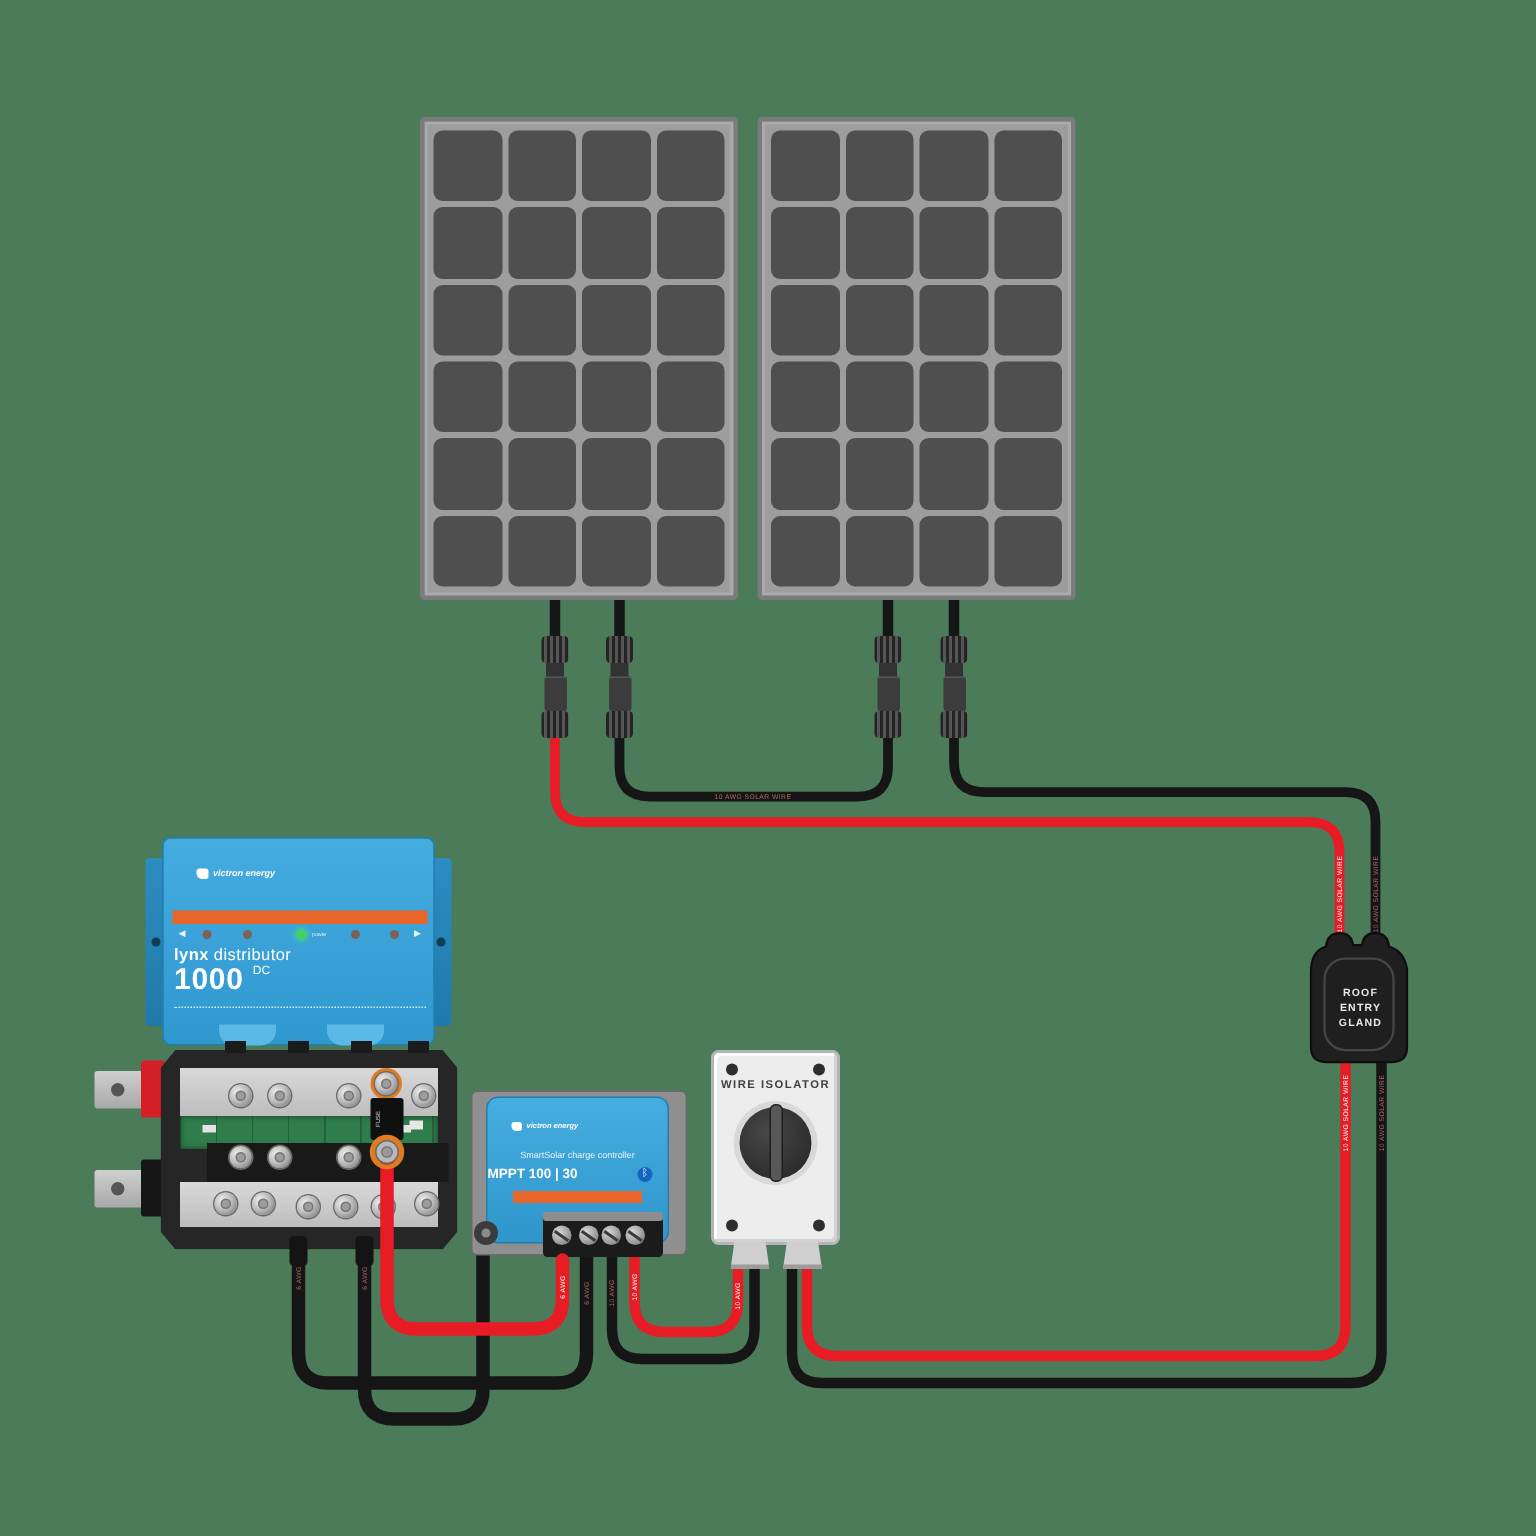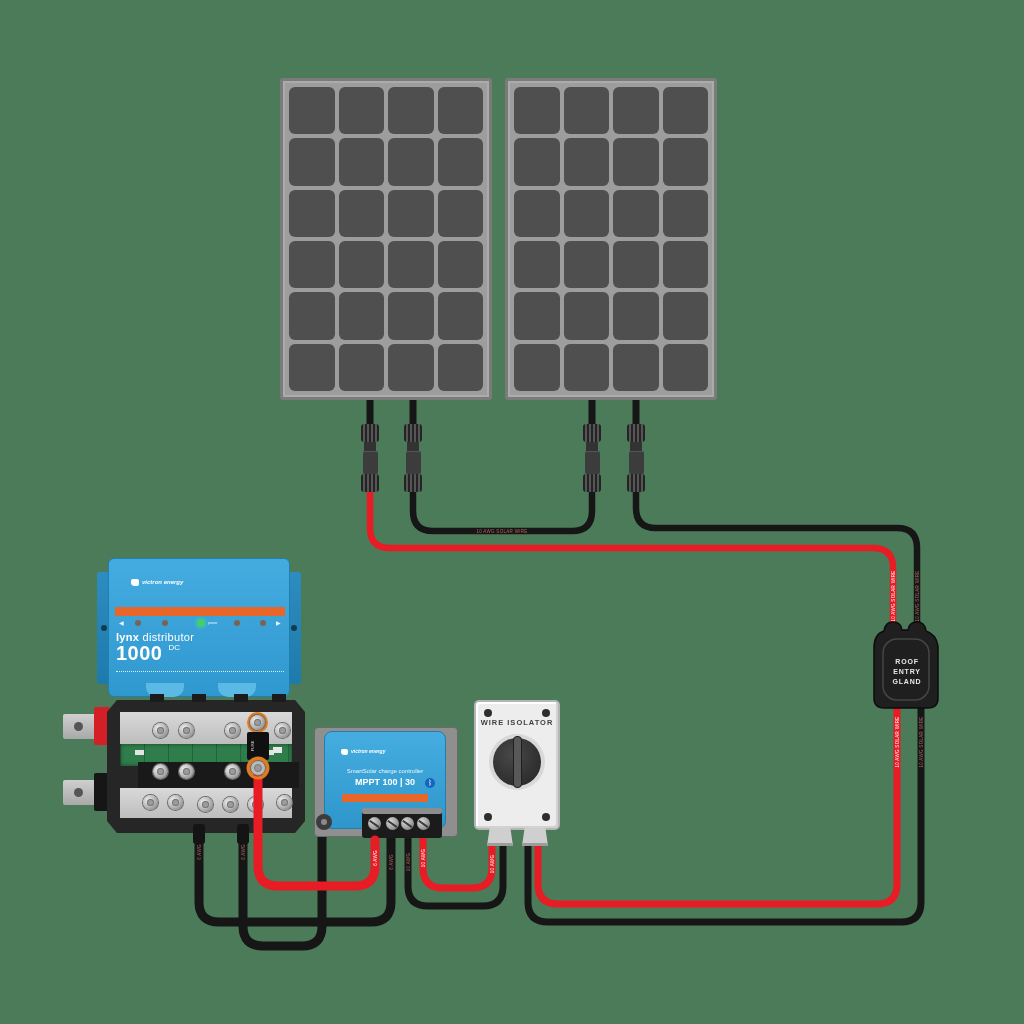--- a/index.html
+++ b/index.html
@@ -65,21 +65,21 @@
   .lugtab::after{content:"";position:absolute;left:11px;top:8px;width:9px;height:9px;border-radius:50%;background:#555;}
   .boot{position:absolute;width:16px;height:38px;border-radius:2px;}
   .stub{position:absolute;width:12px;height:20px;background:#141414;border-radius:3px;}
 
   
   .mppt-plate{position:absolute;left:314px;top:727px;width:144px;height:110px;background:#8f8f8f;
               border:1px solid #6b6b6b;border-radius:4px;box-sizing:border-box;}
   .mppt-body{position:absolute;left:324px;top:731px;width:122px;height:98px;border-radius:8px;
              background:linear-gradient(#46ade0,#2f96cc);border:1px solid #1f7fb0;box-sizing:border-box;}
   .mppt-line1{position:absolute;left:0;top:36px;width:100%;text-align:center;color:#eaf6fd;font-size:6px;}
-  .mppt-model{position:absolute;left:0;top:45px;width:100%;text-align:center;color:#fff;font-size:9px;font-weight:bold;}
+  .mppt-model{position:absolute;left:0;top:45px;width:100%;text-align:left;color:#fff;font-size:9px;font-weight:bold;}
   .bticon{position:absolute;left:100px;top:46px;width:10px;height:10px;border-radius:50%;background:#1565c0;
           color:#fff;font-size:7px;line-height:10px;text-align:center;}
   .gndlug{position:absolute;left:316px;top:814px;width:16px;height:16px;border-radius:50%;background:#3c3c3c;}
   .gndlug::after{content:"";position:absolute;left:5px;top:5px;width:6px;height:6px;border-radius:50%;background:#8a8a8a;}
   .tblock{position:absolute;left:362px;top:810px;width:80px;height:28px;background:#1b1b1b;border-radius:3px;}
   .tblock::before{content:"";position:absolute;left:0;top:-2px;width:100%;height:6px;background:#8d8d8d;border-radius:2px;}
   .tscrew{position:absolute;top:7px;width:13px;height:13px;border-radius:50%;
           background:radial-gradient(circle at 35% 35%,#d9d9d9,#9a9a9a 60%,#6f6f6f);}
   .tscrew::after{content:"";position:absolute;left:1px;top:6px;width:11px;height:1.5px;background:#3a3a3a;
           transform:rotate(35deg);}

